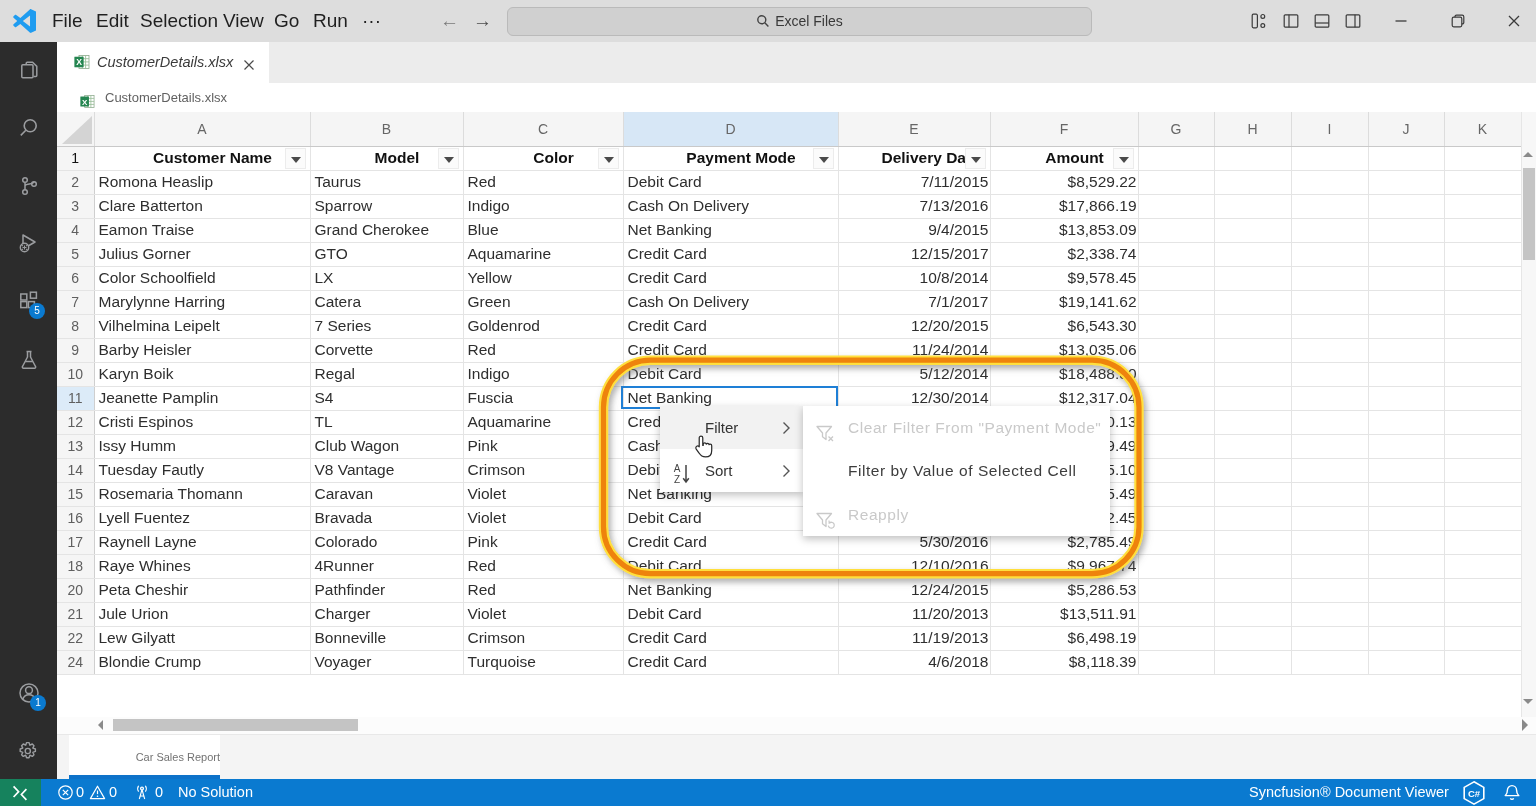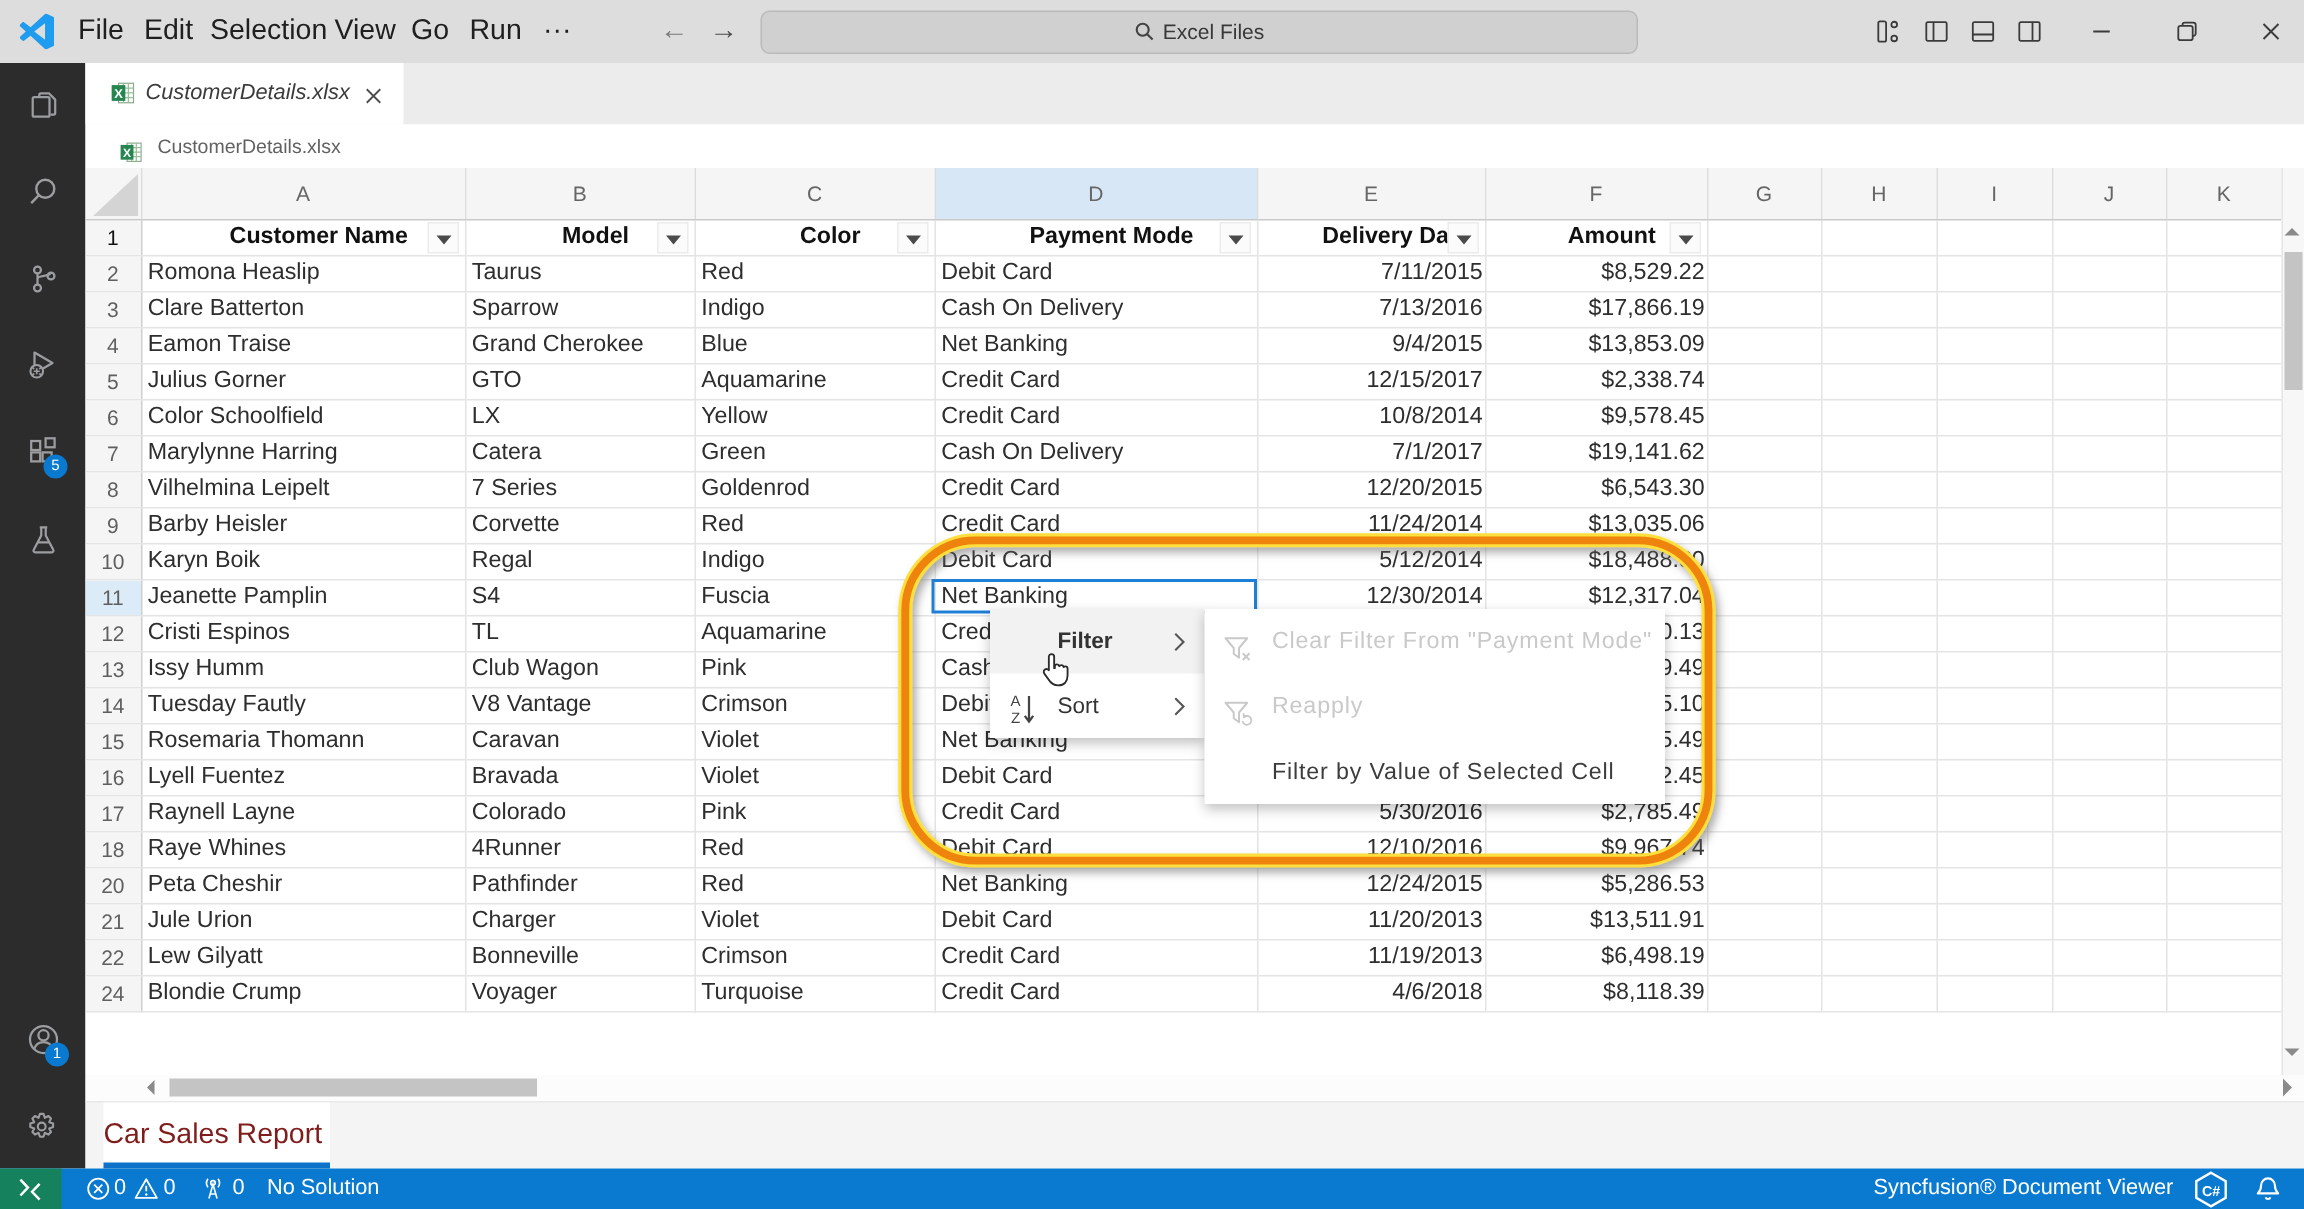--- a/index.html
+++ b/index.html
@@ -37,33 +37,33 @@
 .ftri{position:absolute;left:5px;top:8px;width:0;height:0;border-left:5px solid transparent;border-right:5px solid transparent;border-top:6px solid #4a4a4a;}
 #sheet td.l{text-align:left;padding-left:4px;}
 #sheet td.r{text-align:right;padding-right:1px;}
 
 #vsb{position:absolute;left:1521px;top:112px;width:15px;height:605px;background:#f7f7f7;border-left:1px solid #e6e6e6;}
 #vthumb{position:absolute;left:1523px;top:168px;width:12px;height:92px;background:#c4c4c4;}
 #hsbar{position:absolute;left:57px;top:717px;width:1479px;height:17px;background:#fcfcfc;}
 #hthumb{position:absolute;left:113px;top:719px;width:245px;height:12px;background:#c4c4c4;}
 
 #shtabs{position:absolute;left:57px;top:734px;width:1479px;height:45px;background:#f4f4f4;border-top:1px solid #e8e8e8;}
-#shtab{position:absolute;left:12px;top:0px;width:151px;height:40px;background:#fff;font-size:19px;color:#7f1d1d;text-align:left;line-height:44px;}
+#shtab{position:absolute;left:12px;top:0px;width:151px;height:40px;background:#fff;font-size:11px;color:#737373;text-align:right;line-height:44px;}
 #shline{position:absolute;left:12px;top:40px;width:151px;height:3.5px;background:#0d72c9;}
 
 #status{position:absolute;left:0;top:779px;width:1536px;height:27px;background:#0a7ad0;color:#fff;font-size:14.5px;}
 #remote{position:absolute;left:0;top:0;width:41px;height:27px;background:#16825d;}
 .stxt{position:absolute;top:0;line-height:27px;}
 
 #dsel{position:absolute;left:621px;top:386px;width:217px;height:23px;border:2px solid #1e7fd6;}
 
 .cmenu{position:absolute;background:#fff;box-shadow:0 3px 8px rgba(0,0,0,0.25);z-index:30;}
 #menu1{left:660px;top:406px;width:143px;height:86px;}
 #menu1 .it{position:relative;height:43px;line-height:43px;font-size:15px;color:#333;}
-#menu1 .it.hov{background:#f2f2f2;font-weight:bold;}
+#menu1 .it.hov{background:#f2f2f2;}
 #menu1 .lbl{position:absolute;left:45px;}
 #menu2{left:803px;top:406px;width:307px;height:130px;}
 #menu2 .it{position:relative;height:43.33px;line-height:43.33px;font-size:15.5px;letter-spacing:0.55px;}
 #menu2 .dis{color:#c9c9c9;}
 #menu2 .en{color:#3d3d3d;}
 #menu2 .lbl{position:absolute;left:45px;}
 .micon{position:absolute;left:12px;top:11px;}
 </style></head><body>
 <div id="titlebar">
     <div class="abs" style="left:12px;top:9px"><svg width="24" height="24" viewBox="0 0 100 100">
@@ -606,29 +606,29 @@
     </div>
   </div>
 <div id="menu2" class="cmenu">
     <div class="it dis">
       <span class="micon"><svg width="22" height="20" viewBox="0 0 22 20" style="">
           <path d="M2 2.5 H16.5 L11 9 V15.5 L7.5 12.8 V9 Z" fill="none" stroke="#c9c9c9" stroke-width="1.3" stroke-linejoin="round"></path>
           <path d="M13.5 12.5 l4.5 4.5 M18 12.5 l-4.5 4.5" stroke="#c9c9c9" stroke-width="1.3"></path>
         </svg></span>
       <span class="lbl">Clear Filter From "Payment Mode"</span>
     </div>
+    <div class="it en">
+      <span class="lbl">Filter by Value of Selected Cell</span>
+    </div>
     <div class="it dis">
       <span class="micon"><svg width="22" height="20" viewBox="0 0 22 20" style="">
           <path d="M2 2.5 H16.5 L11 9 V15.5 L7.5 12.8 V9 Z" fill="none" stroke="#c9c9c9" stroke-width="1.3" stroke-linejoin="round"></path>
           <path d="M13.3 14.7 a3 3 0 1 0 1-2.8 M14 9.5 l0.2 2.6 2.4-0.9" fill="none" stroke="#c9c9c9" stroke-width="1.2"></path>
         </svg></span>
       <span class="lbl">Reapply</span>
-    </div>
-    <div class="it en">
-      <span class="lbl">Filter by Value of Selected Cell</span>
     </div>
   </div>
 <svg class="abs" width="580" height="252" viewBox="0 0 580 252" style="left:576px;top:340px;z-index:40;pointer-events:none">
 <defs>
       <filter id="rsh" x="-20%" y="-20%" width="140%" height="140%">
         <feDropShadow dx="2.5" dy="3.5" stdDeviation="3" flood-color="#666" flood-opacity="0.55"></feDropShadow>
       </filter>
     </defs>
 <g filter="url(#rsh)">
 <rect x="27.5" y="20.2" width="535.5" height="213.5" rx="47" ry="47" fill="none" stroke="#ffdf3d" stroke-width="9.4"></rect>

